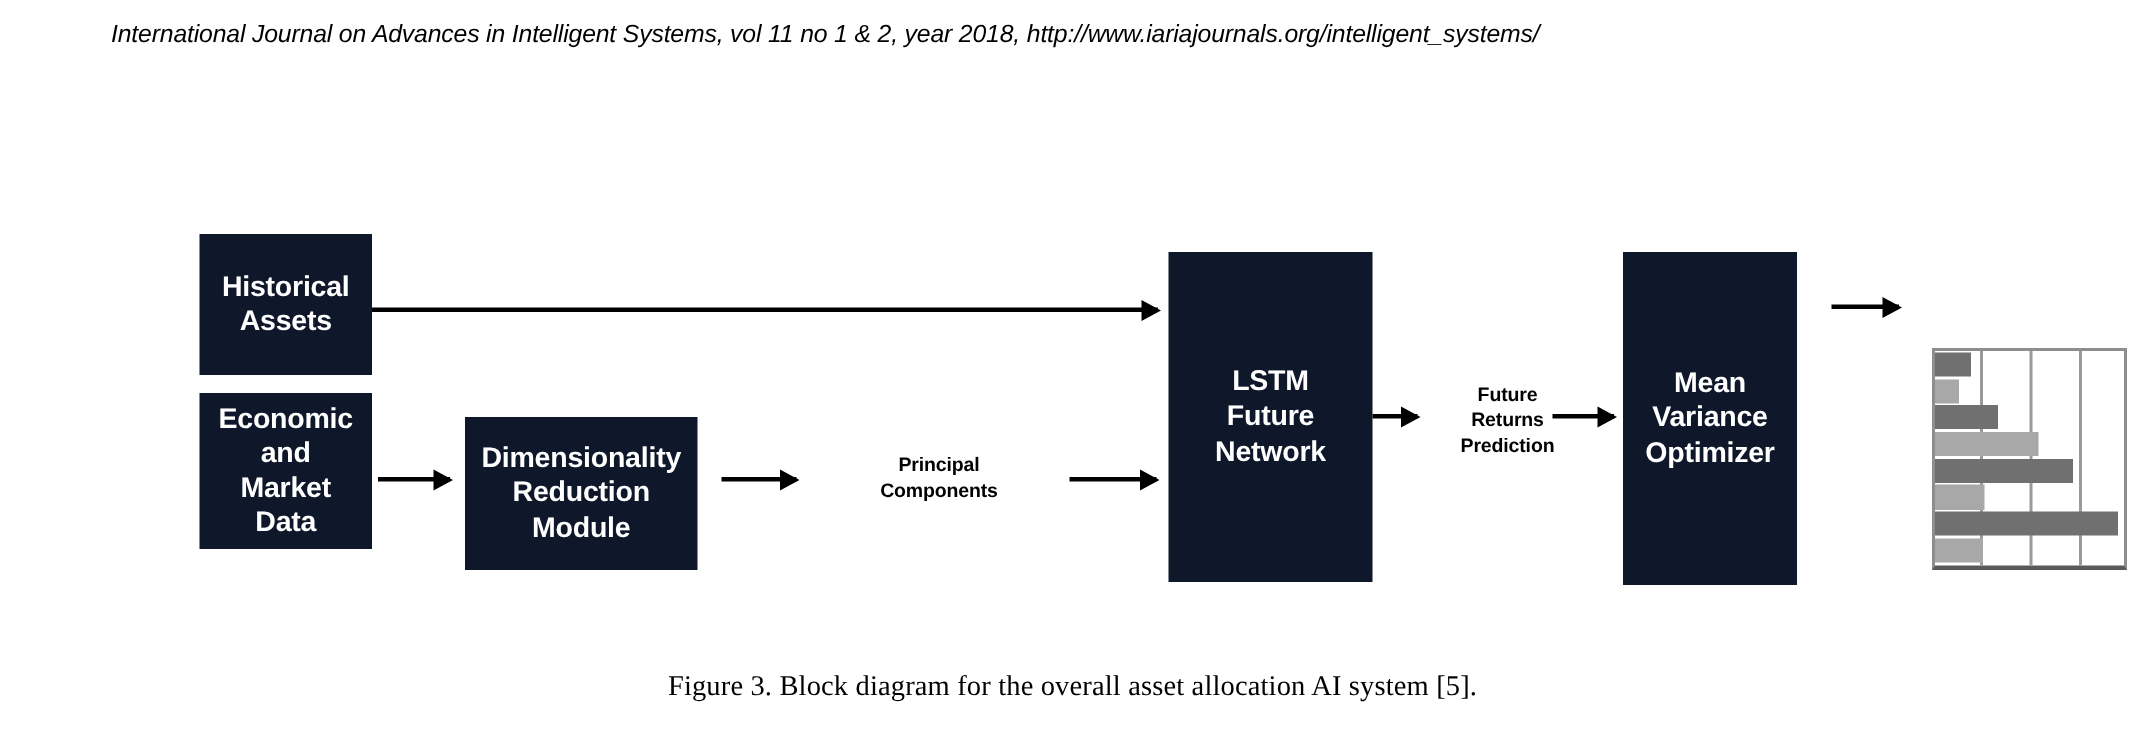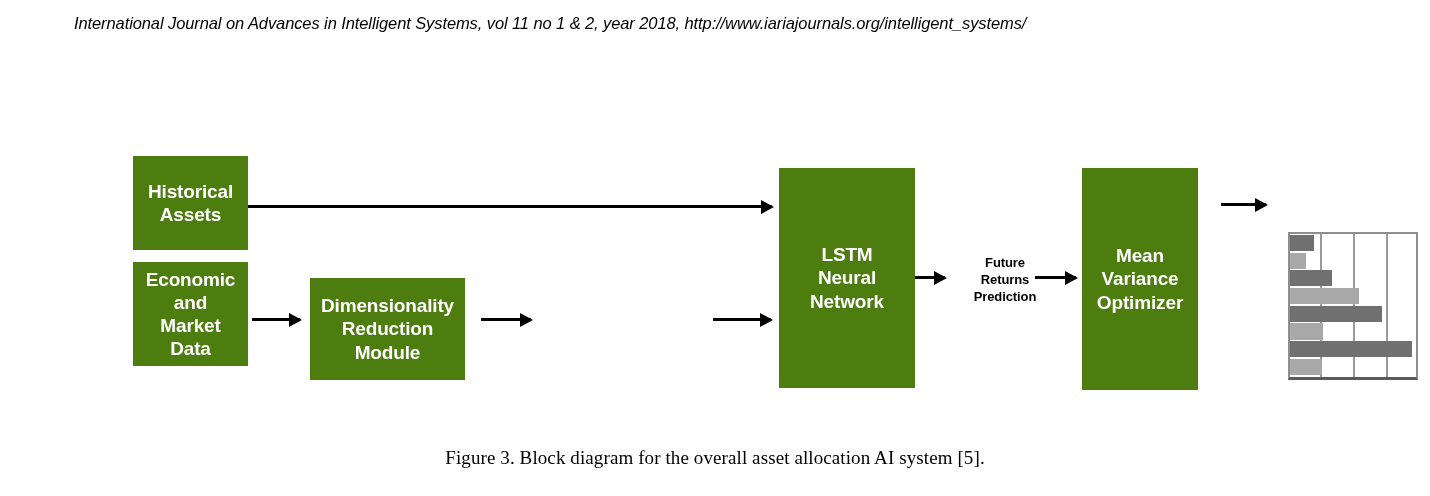--- a/index.html
+++ b/index.html
@@ -33,21 +33,21 @@
 
   
   .diagram {
     position: absolute;
     left: 0; top: 0;
     width: 1430px; height: 430px;
   }
 
   .block {
     position: absolute;
-    background: #4d7c0f;
+    background: #0f172a;
     color: #ffffff;
     font-weight: bold;
     font-size: 19px;
     line-height: 1.22;
     display: flex;
     align-items: center;
     justify-content: center;
     text-align: center;
     box-sizing: border-box;
     white-space: pre-line;
@@ -153,27 +153,29 @@
     <div class="block" style="left:310px; top:278px; width:155px; height:102px;">Dimensionality
 Reduction
 Module</div>
 
     <div class="block" style="left:133px; top:262px; width:115px; height:104px;">Economic
 and
 Market
 Data</div>
 
     <div class="block" style="left:779px; top:168px; width:136px; height:220px;">LSTM
-Neural
+Future
 Network</div>
 
     <div class="block" style="left:1082px; top:168px; width:116px; height:222px;">Mean
 Variance
 Optimizer</div>
 
+    <div class="plain-label" style="left:556px; top:302px; width:140px;">Principal
+Components</div>
 
     <div class="plain-label" style="left:951px; top:255px; width:108px;">Future
 Returns
 Prediction</div>
 
     <div class="arrow" style="left:248px; top:205px; width:524px;"></div>
 
     <div class="arrow" style="left:252px; top:318px; width:48px;"></div>
 
     <div class="arrow" style="left:481px; top:318px; width:50px;"></div>

